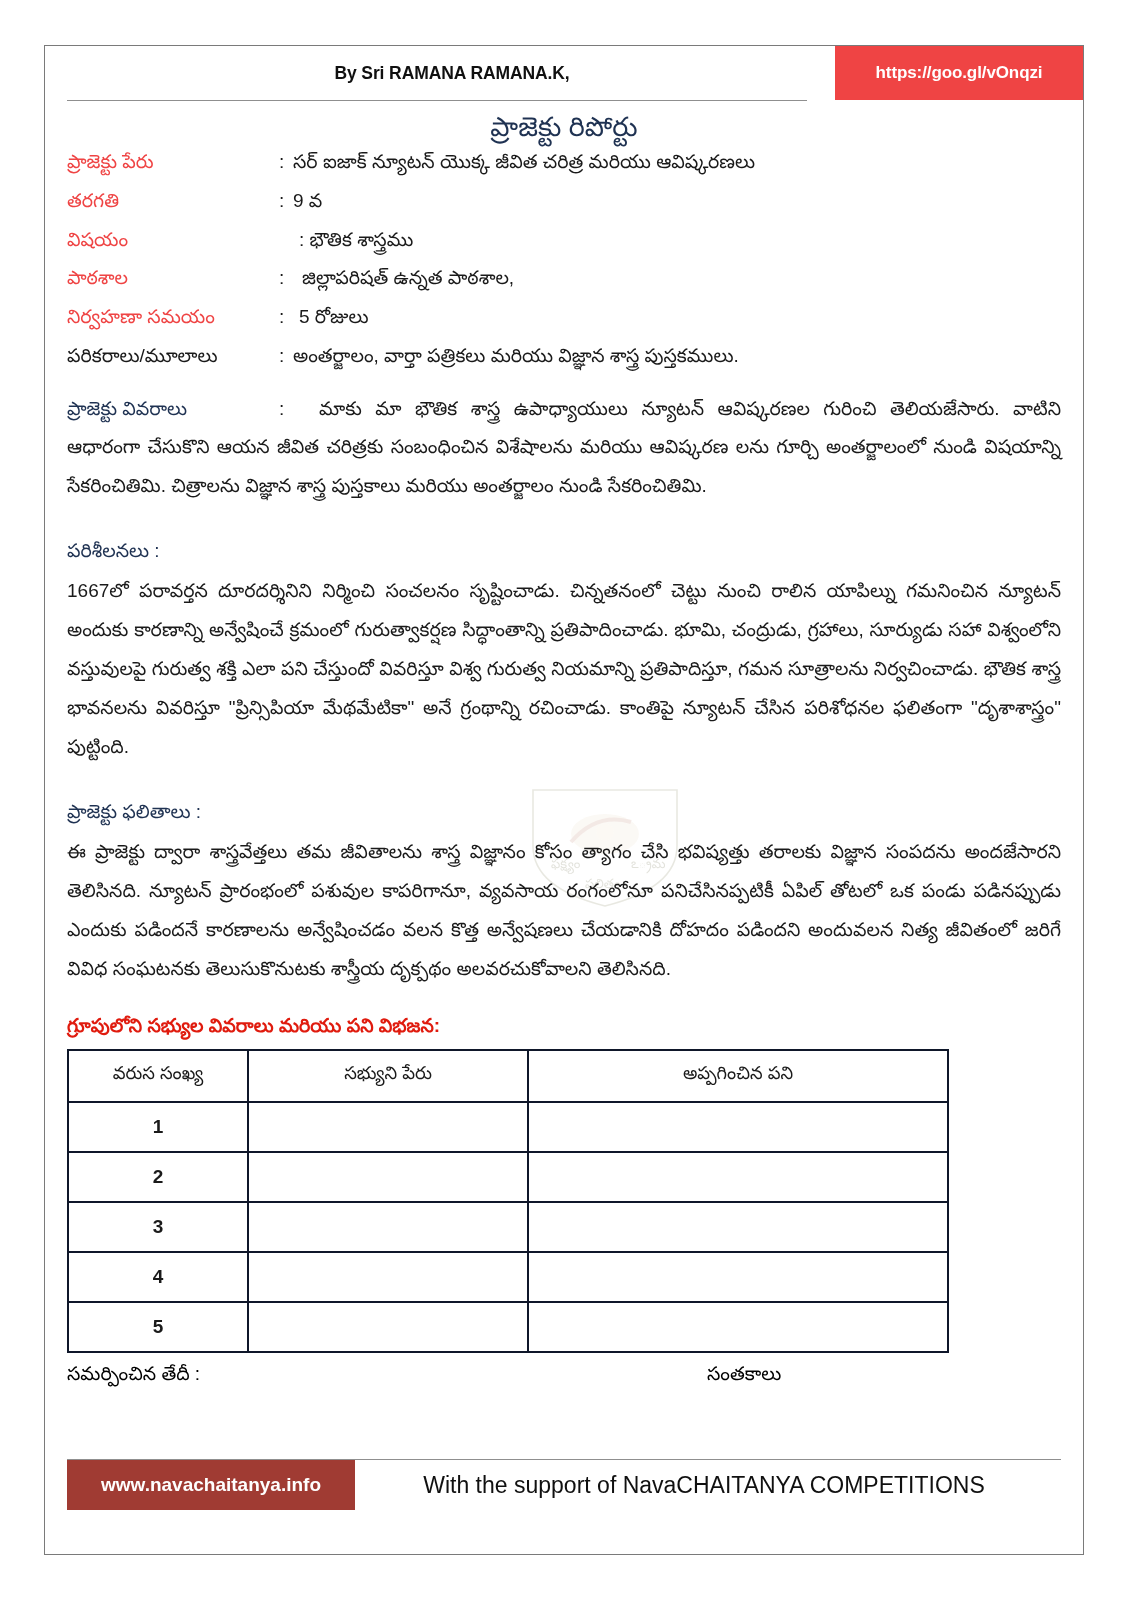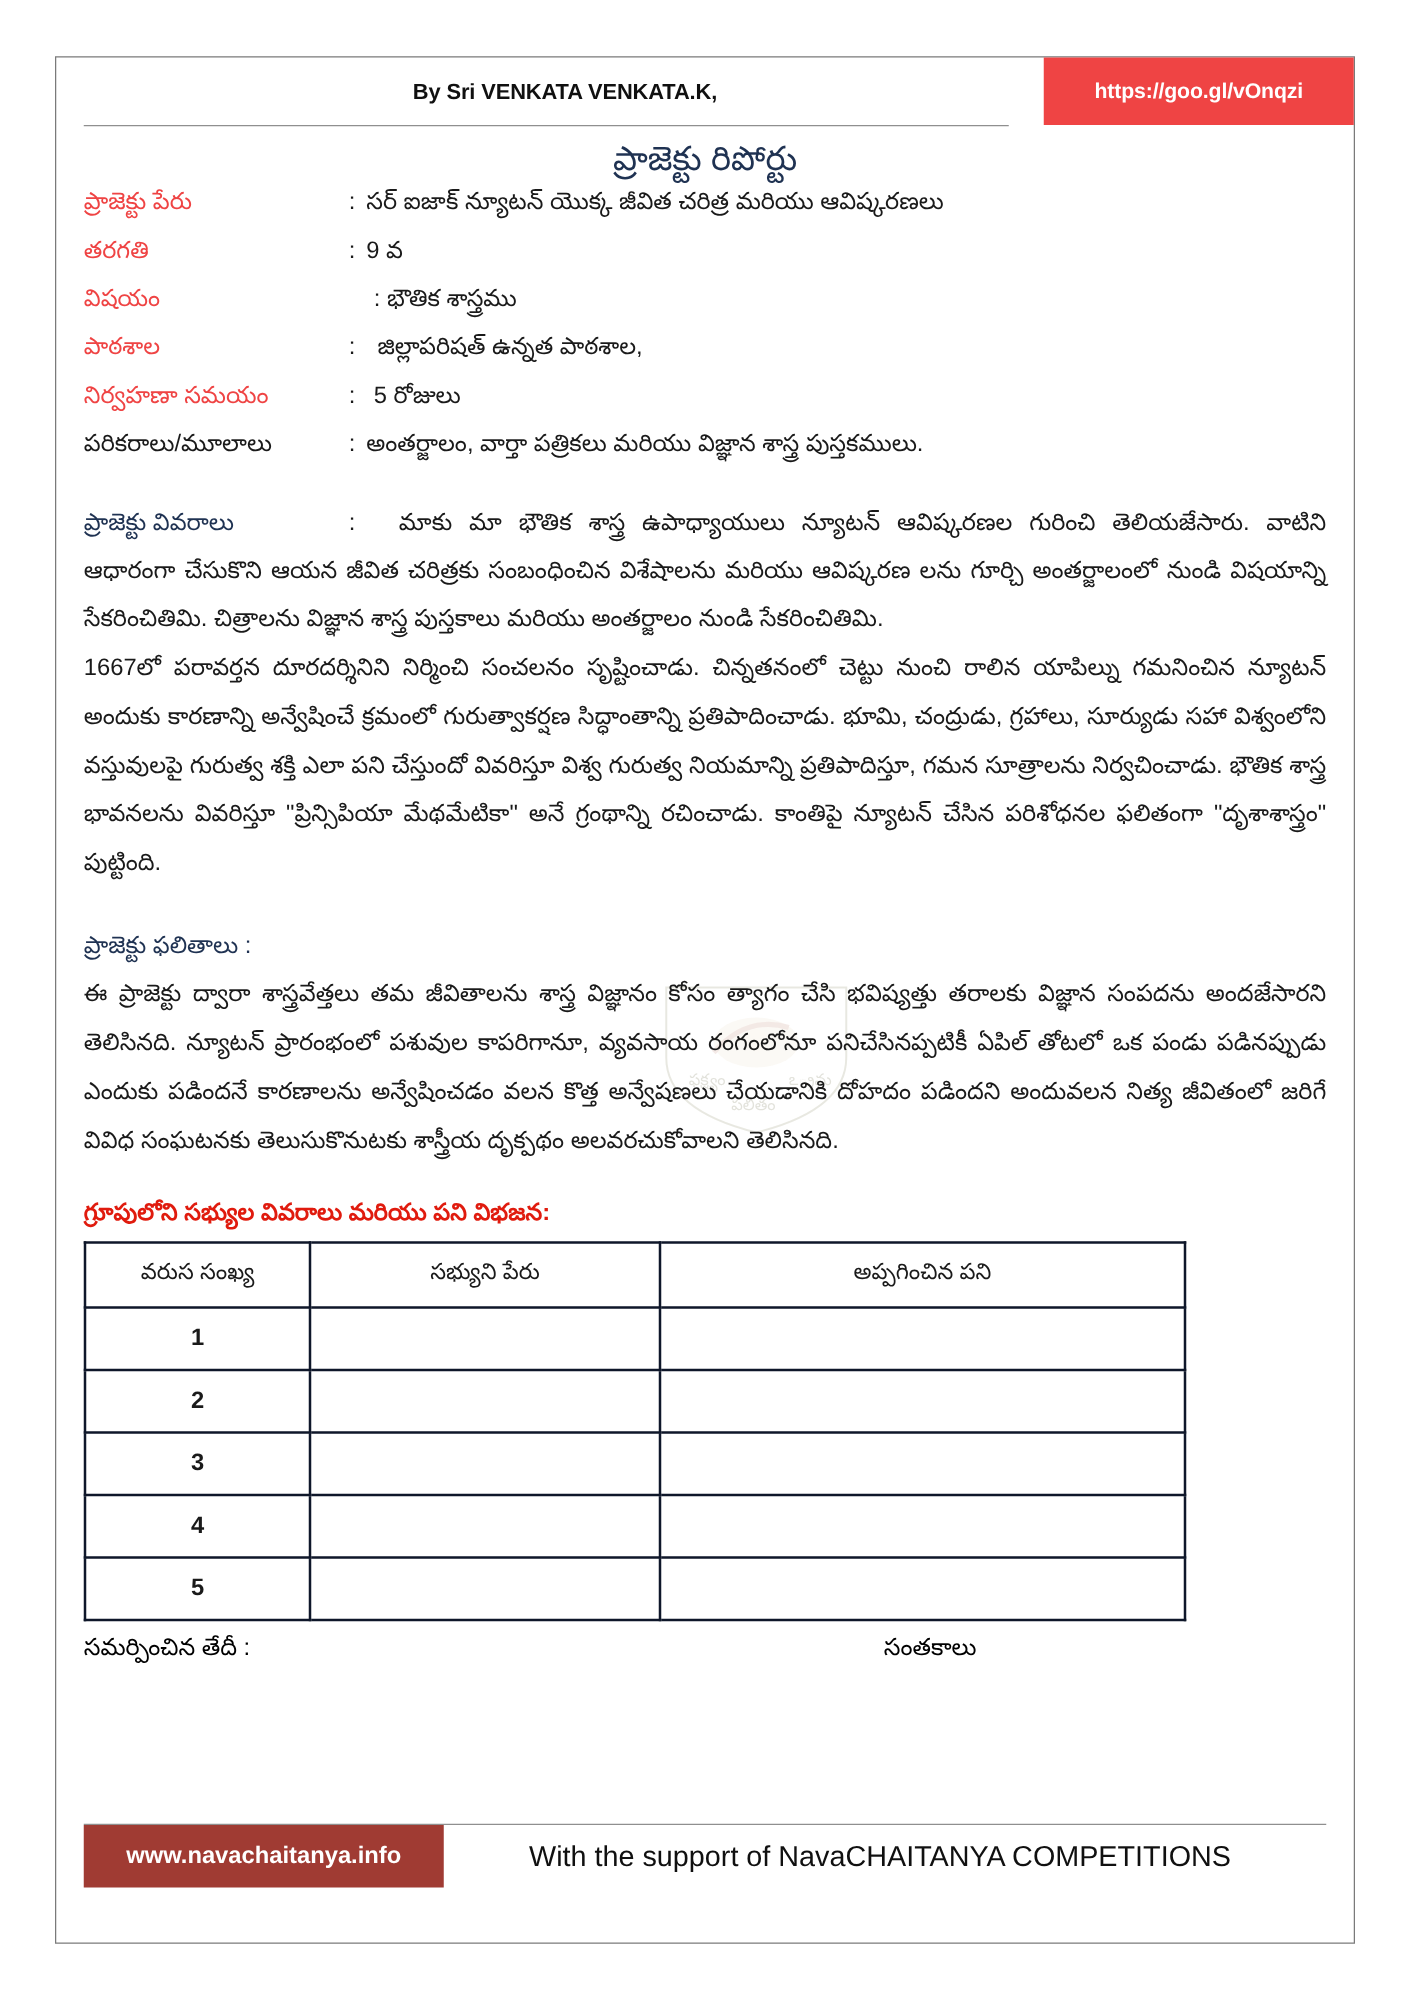--- a/index.html
+++ b/index.html
@@ -125,21 +125,21 @@
   }
   .field-value {
     flex: 1 1 auto;
     color: #1a1a1a;
   }
   .field-value.indent-1 { padding-left: 6px; }
   .field-value.indent-2 { padding-left: 9px; }
 
   
   .details-block {
-    margin-top: 32px;
+    margin-top: 22px;
     font-size: 19px;
     line-height: 2.05;
     text-align: justify;
     color: #1a1a1a;
   }
   .details-block .inline-label {
     color: #1F3252;
     display: inline-block;
     width: 212px;
     vertical-align: top;
@@ -265,21 +265,21 @@
   }
 </style>
 </head>
 <body>
 
 <div class="page-frame">
   <div class="page-inner">
 
     <div class="header-band">
       <div class="header-credit">
-        <span class="bold-name">By Sri VENKATA VENKATA.K,</span>
+        <span class="bold-name">By Sri RAMANA RAMANA.K,</span>
       </div>
       <div class="header-link">https://goo.gl/vOnqzi</div>
     </div>
     <div class="header-rule"></div>
 
     <div class="doc-title">ప్రాజెక్టు రిపోర్టు</div>
 
     <div class="content">
 
       <div class="field-row">
@@ -315,20 +315,21 @@
       <div class="field-row">
         <div class="field-label plain">పరికరాలు/మూలాలు</div>
         <div class="field-colon">:</div>
         <div class="field-value">అంతర్జాలం, వార్తా పత్రికలు మరియు  విజ్ఞాన శాస్త్ర పుస్తకములు.</div>
       </div>
 
       <div class="details-block">
         <span class="inline-label">ప్రాజెక్టు వివరాలు</span><span class="inline-colon">:</span><span>మాకు మా భౌతిక శాస్త్ర ఉపాధ్యాయులు న్యూటన్ ఆవిష్కరణల గురించి తెలియజేసారు. వాటిని ఆధారంగా చేసుకొని ఆయన జీవిత చరిత్రకు సంబంధించిన విశేషాలను మరియు ఆవిష్కరణ లను గూర్చి అంతర్జాలంలో నుండి విషయాన్ని సేకరించితిమి. చిత్రాలను విజ్ఞాన శాస్త్ర పుస్తకాలు మరియు అంతర్జాలం నుండి సేకరించితిమి.</span>
       </div>
 
+      <div class="section-heading">పరిశీలనలు :</div>
       <p class="body-para">1667లో పరావర్తన దూరదర్శినిని నిర్మించి సంచలనం సృష్టించాడు. చిన్నతనంలో చెట్టు నుంచి రాలిన యాపిల్ను గమనించిన న్యూటన్ అందుకు కారణాన్ని అన్వేషించే క్రమంలో గురుత్వాకర్షణ సిద్ధాంతాన్ని ప్రతిపాదించాడు.   భూమి, చంద్రుడు, గ్రహాలు, సూర్యుడు సహా విశ్వంలోని వస్తువులపై గురుత్వ శక్తి ఎలా పని చేస్తుందో వివరిస్తూ విశ్వ గురుత్వ నియమాన్ని ప్రతిపాదిస్తూ, గమన సూత్రాలను నిర్వచించాడు. భౌతిక శాస్త్ర భావనలను వివరిస్తూ "ప్రిన్సిపియా మేథమేటికా" అనే గ్రంథాన్ని రచించాడు. కాంతిపై న్యూటన్ చేసిన పరిశోధనల ఫలితంగా "దృశాశాస్త్రం" పుట్టింది.</p>
 
       <div class="section-heading">ప్రాజెక్టు ఫలితాలు  :</div>
       <p class="body-para">ఈ ప్రాజెక్టు ద్వారా శాస్త్రవేత్తలు తమ జీవితాలను శాస్త్ర విజ్ఞానం కోసం త్యాగం చేసి భవిష్యత్తు తరాలకు విజ్ఞాన సంపదను అందజేసారని తెలిసినది. న్యూటన్ ప్రారంభంలో పశువుల కాపరిగానూ, వ్యవసాయ రంగంలోనూ పనిచేసినప్పటికీ ఏపిల్ తోటలో ఒక పండు పడినప్పుడు ఎందుకు పడిందనే కారణాలను అన్వేషించడం వలన కొత్త అన్వేషణలు చేయడానికి దోహదం పడిందని అందువలన నిత్య జీవితంలో జరిగే వివిధ సంఘటనకు తెలుసుకొనుటకు శాస్త్రీయ దృక్పథం అలవరచుకోవాలని తెలిసినది.</p>
 
       <div class="section-heading red">గ్రూపులోని సభ్యుల వివరాలు మరియు పని విభజన:</div>
 
       <table class="members-table">
         <colgroup>
             <col class="c1">

